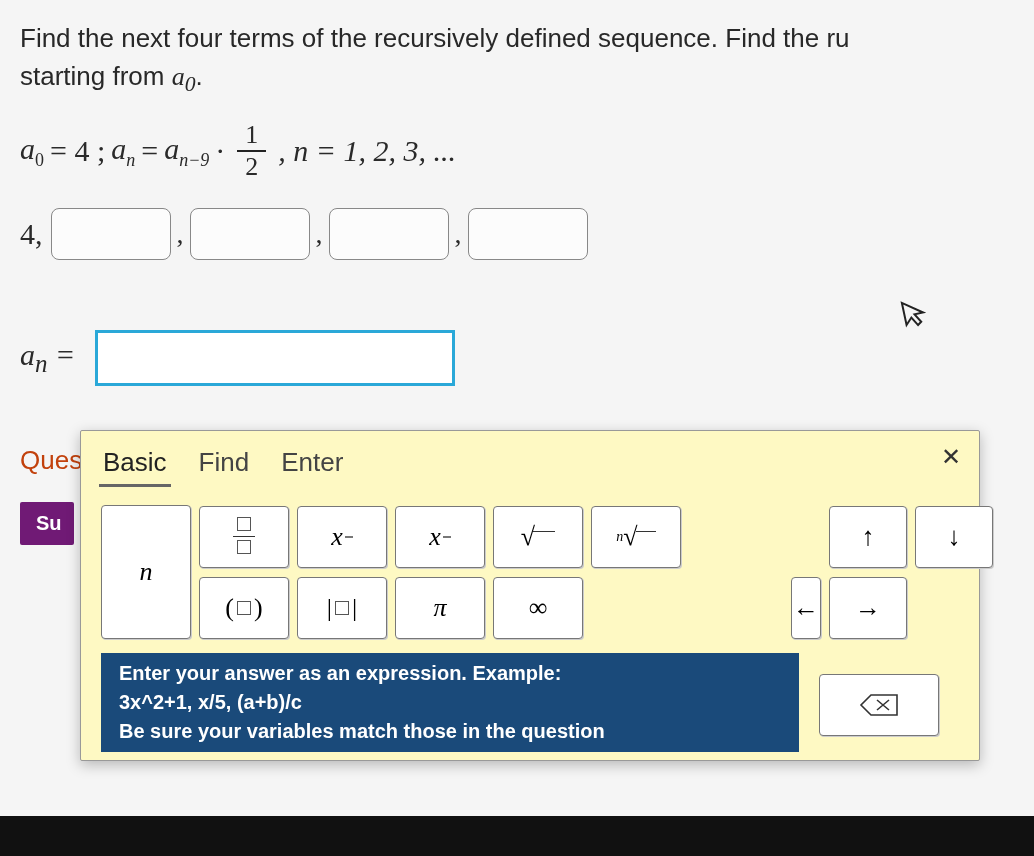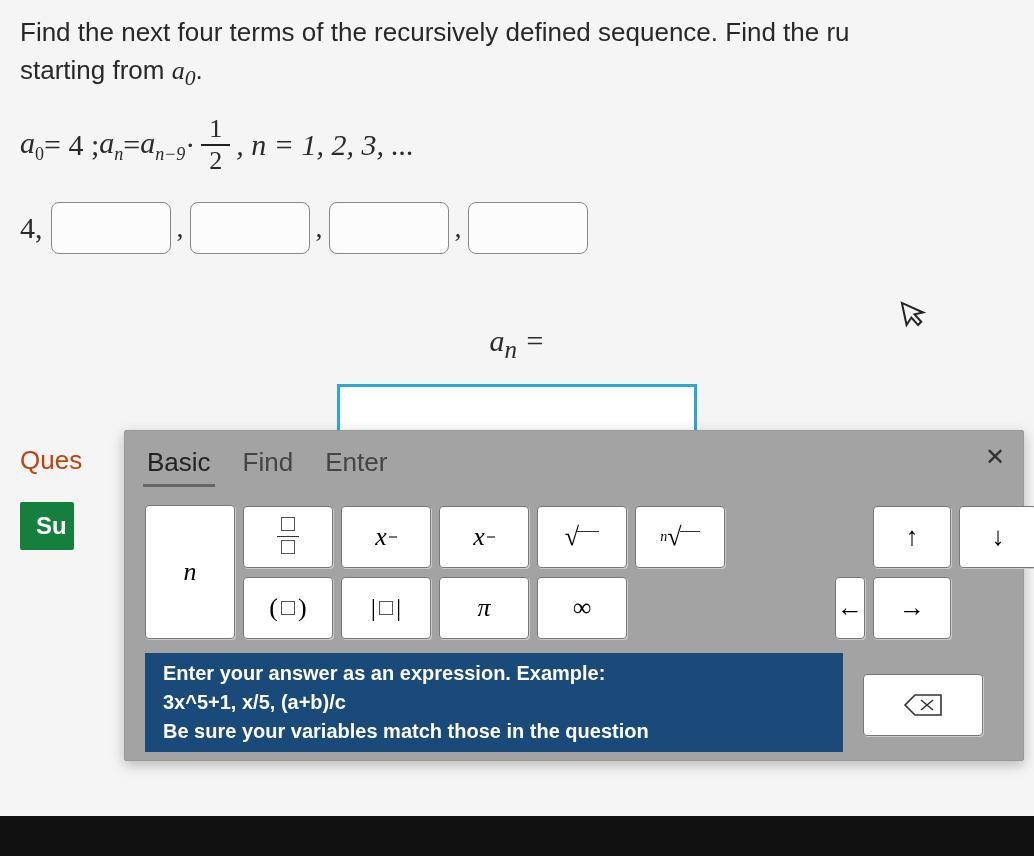--- a/index.html
+++ b/index.html
@@ -5,38 +5,39 @@
     * { box-sizing: border-box; margin: 0; padding: 0; }
     body {
       font-family: Arial, sans-serif;
       background: #f5f5f5;
       width: 1034px;
       height: 856px;
       overflow: hidden;
       position: relative;
     }
     .content {
-      padding: 14px 20px;
+      padding: 20px 20px;
       color: #2a2a2a;
     }
     .question-text {
       font-size: 26px;
       line-height: 1.45;
       font-weight: 400;
       color: #282828;
       margin-bottom: 22px;
     }
     .question-text .math-var { font-style: italic; font-family: 'Times New Roman', serif; }
     .formula {
       font-family: 'Times New Roman', serif;
       font-size: 30px;
       font-style: italic;
       margin: 12px 0 28px 0;
       display: flex;
       align-items: center;
+      gap: 6px;
     }
     .formula .rm { font-style: normal; }
     .formula sub { font-size: 0.6em; vertical-align: sub; }
     .fraction {
       display: inline-flex;
       flex-direction: column;
       align-items: center;
       font-style: normal;
       font-size: 26px;
       line-height: 1;
@@ -65,21 +66,20 @@
     }
     .comma { font-size: 28px; }
     .an-row {
       display: flex;
       align-items: center;
       gap: 20px;
       margin-bottom: 14px;
       font-family: 'Times New Roman', serif;
       font-size: 30px;
       font-style: italic;
-      flex-direction: column;
     }
     .an-input {
       width: 360px;
       height: 56px;
       border: 3px solid #2aa8d8;
       background: #fff;
       outline: none;
       font-size: 22px;
       padding: 0 8px;
     }
@@ -87,42 +87,41 @@
       font-size: 26px;
       color: #c2410c;
       position: absolute;
       left: 20px;
       top: 445px;
     }
     .submit-btn {
       position: absolute;
       left: 20px;
       top: 502px;
-      background: #15803d;
+      background: #701a75;
       color: #fff;
       border: none;
-      font-size: 24px;
+      font-size: 20px;
       font-weight: bold;
       padding: 10px 12px 10px 16px;
       border-radius: 2px;
       width: 54px;
       overflow: hidden;
       text-align: left;
     }
     .keyboard-panel {
       position: absolute;
       left: 80px;
       top: 430px;
       width: 900px;
-      background: #a3a3a3;
+      background: #fef9c3;
       border: 1px solid #999;
       border-radius: 2px;
       box-shadow: 0 4px 14px rgba(0,0,0,0.25);
       padding: 0;
-      margin-left: 44px;
     }
     .tab-row {
       display: flex;
       align-items: flex-end;
       gap: 24px;
       padding: 10px 18px 0 18px;
       position: relative;
     }
     .tab {
       font-size: 26px;
@@ -321,21 +320,21 @@
       </button>
     <button class="key">∞</button>
     <div class="spacer"></div>
     <div class="spacer"></div>
     <button class="key">←</button>
     <button class="key">→</button>
   </div>
 
   <div class="hint-box">
     <span class="bold">Enter your answer as an expression. Example:</span><br>
-    <span class="bold">3x^5+1, x/5, (a+b)/c</span><br>
+    <span class="bold">3x^2+1, x/5, (a+b)/c</span><br>
     <span class="bold">Be sure your variables match those in the question</span>
   </div>
 
   <button class="backspace-key">
     <svg width="40" height="26" viewBox="0 0 40 26">
         <path d="M12 3 L38 3 L38 23 L12 23 L2 13 Z" fill="none" stroke="#333" stroke-width="1.6"></path>
         <path d="M18 8 L30 18 M30 8 L18 18" stroke="#333" stroke-width="1.6"></path>
       </svg>
   </button>
 </div>

